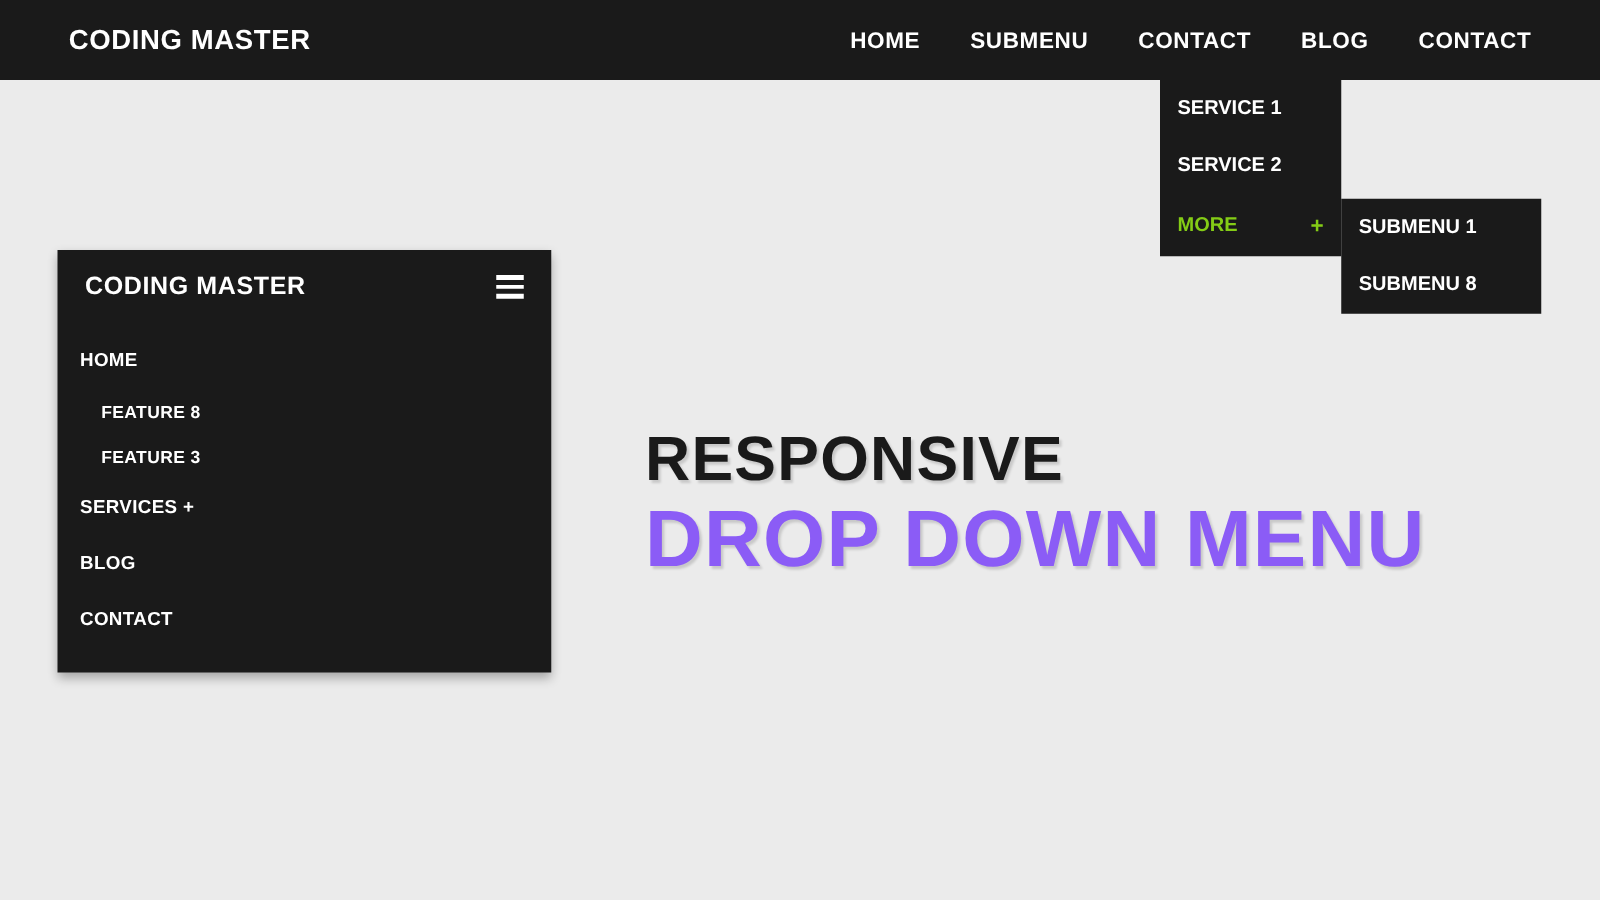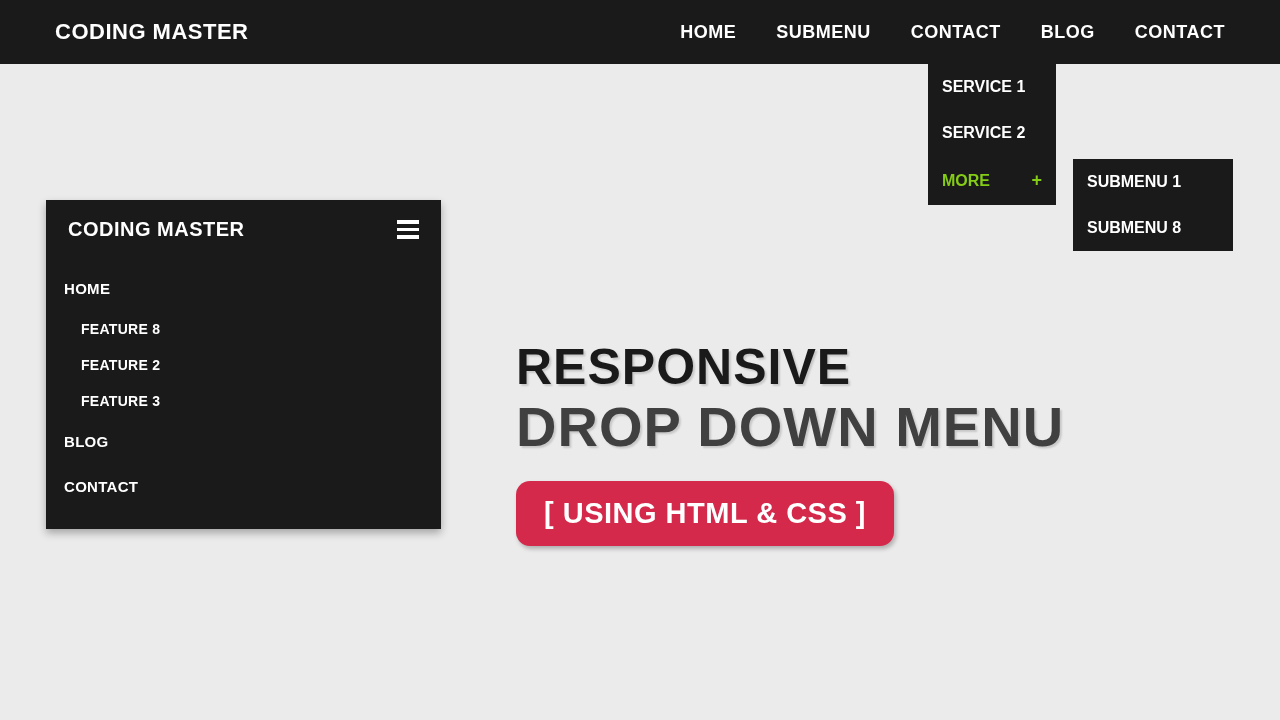--- a/index.html
+++ b/index.html
@@ -5,21 +5,21 @@
 * { margin: 0; padding: 0; box-sizing: border-box; font-family: 'Arial', sans-serif; }
 body { width: 1280px; height: 720px; background: #ebebeb; overflow: hidden; }
 
 
 .header { background: #1a1a1a; height: 64px; display: flex; align-items: center; justify-content: space-between; padding: 0 55px; }
 .logo { color: #fff; font-weight: 800; font-size: 22px; letter-spacing: 0.5px; }
 .topnav { display: flex; gap: 40px; }
 .topnav-item { color: #fff; font-weight: 700; font-size: 18px; letter-spacing: 0.5px; cursor: pointer; position: relative; }
 
 
-.dropdown1 { position: absolute; top: 64px; left: 928px; width: 128px; background: #1a1a1a; }
+.dropdown1 { position: absolute; top: 64px; left: 928px; width: 145px; background: #1a1a1a; }
 .dropdown1 .dd-item { color: #fff; padding: 14px 14px; font-weight: 700; font-size: 16px; cursor: pointer; display: flex; justify-content: space-between; align-items: center; }
 .dropdown1 .dd-item.active { color: #84cc16; }
 .plus { font-weight: 900; font-size: 18px; }
 
 
 .dropdown2 { position: absolute; top: 159px; left: 1073px; width: 160px; background: #1a1a1a; }
 .dropdown2 .dd-item { color: #fff; padding: 14px 14px; font-weight: 700; font-size: 16px; cursor: pointer; }
 
 
 .mobile-panel { position: absolute; top: 200px; left: 46px; width: 395px; background: #1a1a1a; padding-bottom: 20px; box-shadow: 0 4px 8px rgba(0,0,0,0.3); }
@@ -27,21 +27,21 @@
 .mobile-logo { color: #fff; font-weight: 800; font-size: 20px; letter-spacing: 0.5px; }
 .hamburger { display: flex; flex-direction: column; gap: 4px; cursor: pointer; }
 .hamburger span { display: block; width: 22px; height: 3.5px; background: #fff; }
 .mobile-item { color: #fff; font-weight: 700; font-size: 15px; padding: 14px 18px; cursor: pointer; letter-spacing: 0.3px; }
 .mobile-item.active { color: #d4294a; }
 .mobile-sub { color: #fff; font-weight: 700; font-size: 14px; padding: 10px 18px 10px 35px; cursor: pointer; letter-spacing: 0.3px; }
 
 
 .hero { position: absolute; top: 338px; left: 505px; margin-left: 11px; }
 .hero-line1 { font-weight: 800; font-size: 50px; letter-spacing: 1px; color: #1a1a1a; text-shadow: 2px 2px 2px rgba(0,0,0,0.15); }
-.hero-line2 { font-weight: 800; font-size: 56px; letter-spacing: 1px; color: #404040; text-shadow: 2px 2px 2px rgba(0,0,0,0.15); margin-top: -2px; }
+.hero-line2 { font-weight: 800; font-size: 64px; letter-spacing: 1px; color: #8b5cf6; text-shadow: 2px 2px 2px rgba(0,0,0,0.15); margin-top: -2px; }
 .hero-badge { display: inline-block; background: #d4294a; color: #fff; font-weight: 700; font-size: 29px; padding: 16px 28px; border-radius: 14px; margin-top: 22px; letter-spacing: 0.5px; box-shadow: 2px 3px 4px rgba(0,0,0,0.25); }
 </style>
 </head>
 <body>
 
 <div class="header">
   <div class="logo">CODING MASTER</div>
   <div class="topnav">
     <div class="topnav-item">HOME</div>
     <div class="topnav-item">SUBMENU</div>
@@ -69,23 +69,22 @@
   <div class="mobile-header">
     <div class="mobile-logo">CODING MASTER</div>
     <div class="hamburger">
       <span></span>
         <span></span>
         <span></span>
     </div>
   </div>
   <div class="mobile-item">HOME</div>
   <div class="mobile-sub">FEATURE 8</div>
-  <div class="mobile-sub">FEATURE 2</div>
   <div class="mobile-sub">FEATURE 3</div>
+  <div class="mobile-item">SERVICES +</div>
   <div class="mobile-item">BLOG</div>
   <div class="mobile-item">CONTACT</div>
 </div>
 
 <div class="hero">
   <div class="hero-line1">RESPONSIVE</div>
   <div class="hero-line2">DROP DOWN MENU</div>
-  <div class="hero-badge">[ USING HTML &amp; CSS ]</div>
 </div>
 
 </body></html>

